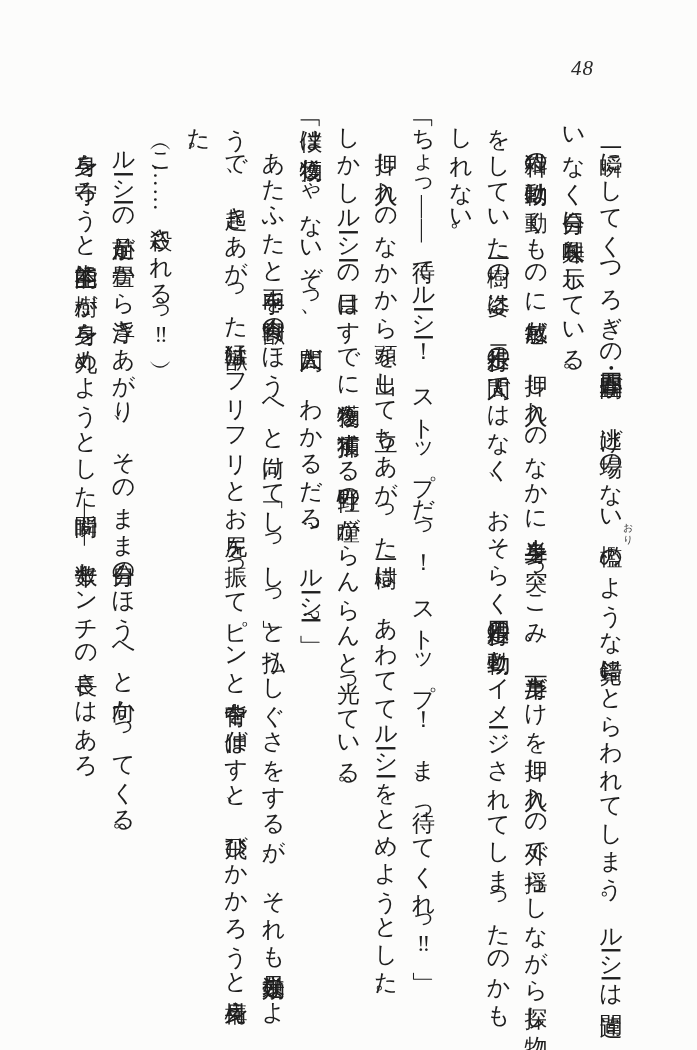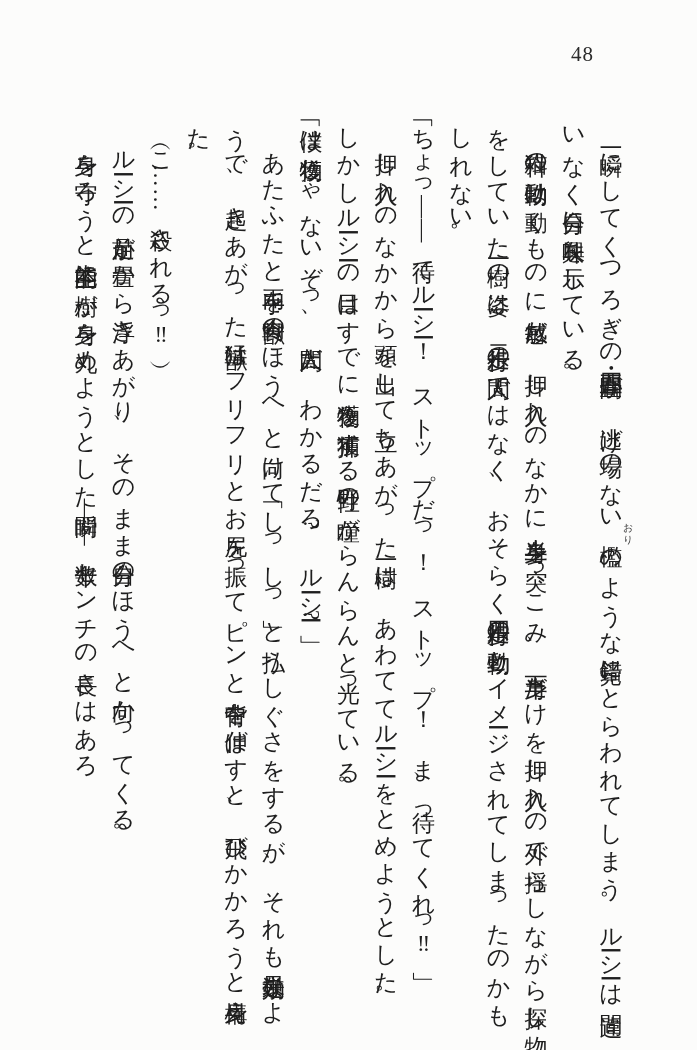--- a/index.html
+++ b/index.html
@@ -9,23 +9,24 @@
     height: 1050px;
     position: relative;
     overflow: hidden;
     background: #fcfcfb;
     font-family: "Liberation Serif", "DejaVu Serif", serif;
   }
 
   
   .page-number {
     position: absolute;
-    top: 42px;
+    top: 56px;
     left: 571px;
     font-size: 21px;
+    font-style: italic;
     letter-spacing: 1px;
     color: #2b2b2b;
   }
 
   
   .text-block {
     position: absolute;
     top: 112px;
     right: 64px;
     height: 912px;

